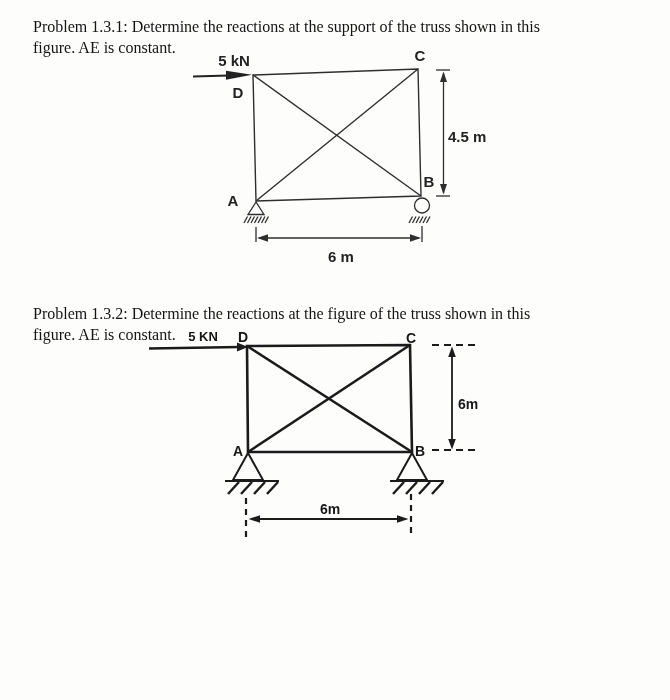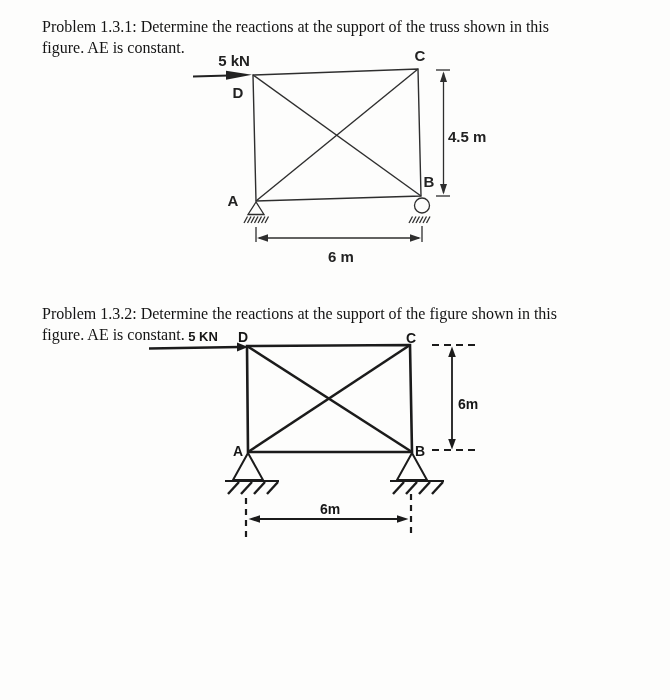--- a/index.html
+++ b/index.html
@@ -6,21 +6,21 @@
   body {
     width: 670px; height: 700px;
     background: #fdfdfc;
     position: relative;
     overflow: hidden;
     font-family: "Liberation Serif", serif;
     color: #1a1a1a;
   }
   .problem-text {
     position: absolute;
-    left: 42px;
+    left: 33px;
     width: 605px;
     font-size: 16px;
     line-height: 21px;
     color: #141414;
   }
   #p1-text { top: 0px; }
   #p2-text { top: 287px; }
   svg { position: absolute; }
   #truss-svg-1 { left: 170px; top: 45px; }
   #truss-svg-2 { left: 140px; top: 325px; }
@@ -106,21 +106,21 @@
   <g>
     <line class="thin1" x1="256" y1="227" x2="256" y2="242"></line>
     <line class="thin1" x1="422" y1="226" x2="422" y2="242"></line>
     <line class="thin1" x1="259" y1="238" x2="419" y2="238" stroke-width="1.5"></line>
     <polygon points="257,238 268,234.3 268,241.7" fill="#2e2e2e"></polygon>
     <polygon points="421,238 410,234.3 410,241.7" fill="#2e2e2e"></polygon>
   </g>
   <text class="dim1" x="341" y="262" text-anchor="middle" font-size="17">6 m</text>
 </svg>
 
-<p class="problem-text" id="p2-text"><span>Problem 1.3.2: Determine the reactions at the support of the figure shown in this</span><br><span>figure. AE is constant.</span></p>
+<p class="problem-text" id="p2-text"><span>Problem 1.3.2: Determine the reactions at the figure of the truss shown in this</span><br><span>figure. AE is constant.</span></p>
 
 <svg id="truss-svg-2" width="350" height="220" viewBox="140 325 350 220">
 
   <g>
     <path class="member2" d="M247 346 L410 345 L412 452 L248 452 Z"></path>
     <line class="member2" x1="247" y1="346" x2="412" y2="452"></line>
     <line class="member2" x1="248" y1="452" x2="410" y2="345"></line>
   </g>
 
   <g>

